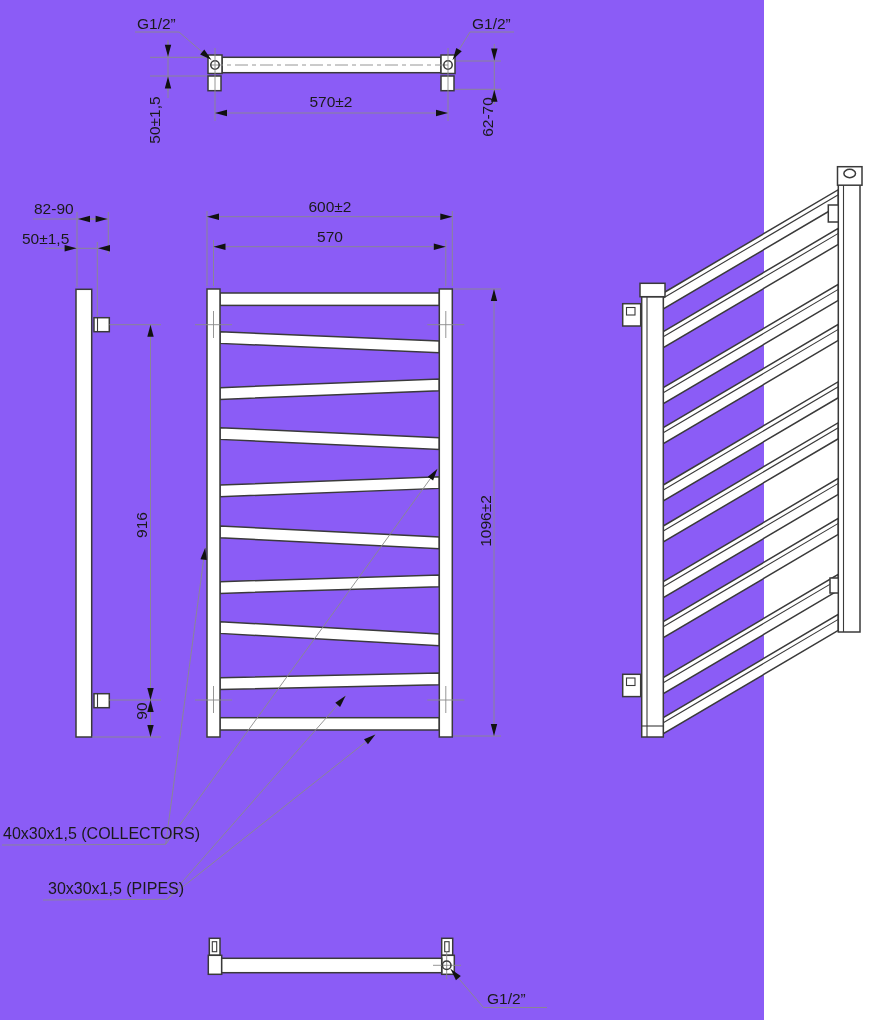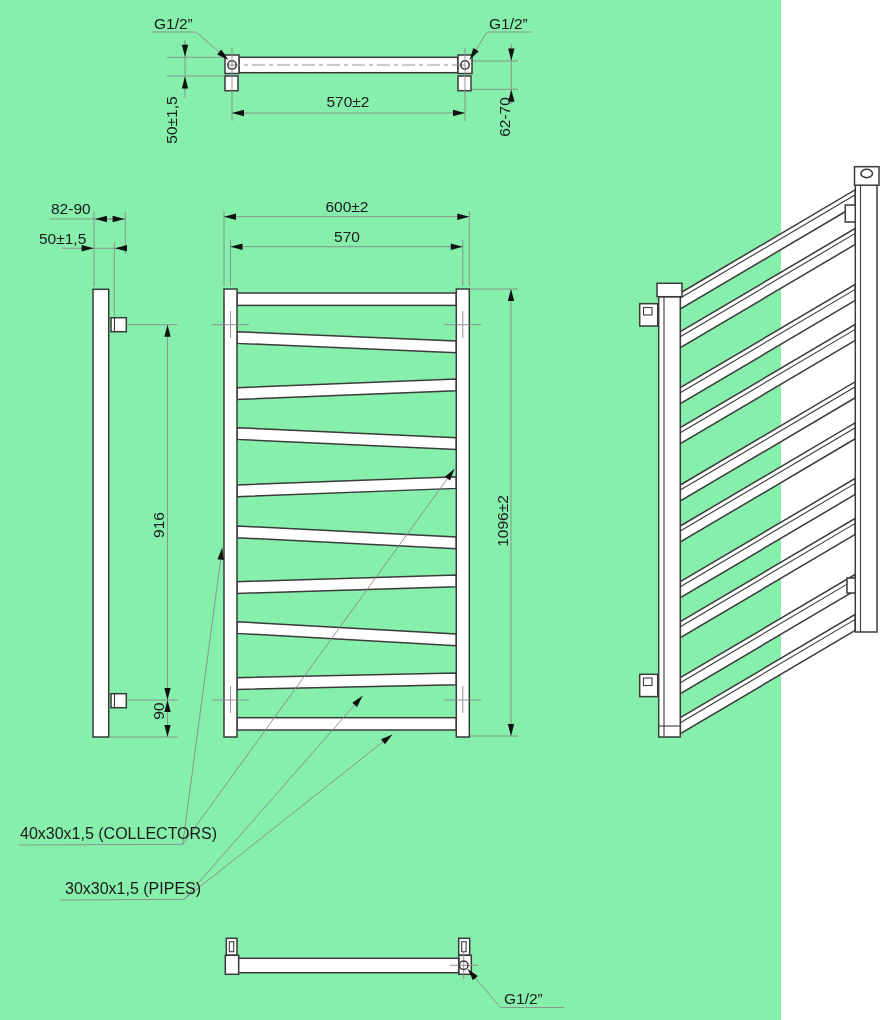--- a/index.html
+++ b/index.html
@@ -1,22 +1,21 @@
 <!DOCTYPE html>
 <html><head>
 <meta charset="utf-8">
 <style>
   html, body { margin: 0; padding: 0; background: #ffffff; }
   .canvas {
     position: relative;
     width: 764px;
     height: 1020px;
-    background: #86efac;
+    background: #8b5cf6;
     font-family: "Liberation Sans", sans-serif;
-    padding-left: 17px;
   }
   svg { display: block; }
   
   .ln  { stroke: #3a3a3a; stroke-width: 1.5; fill: none; }
   .lnf { stroke: #3a3a3a; stroke-width: 1.5; fill: #ffffff; }
   .lni { stroke: #3a3a3a; stroke-width: 1.1; fill: none; }
   
   .dim { stroke: #8a8a8a; stroke-width: 0.9; fill: none; }
   
   .cl  { stroke: #8a8a8a; stroke-width: 0.9; fill: none; stroke-dasharray: 13 4 4 4; }

